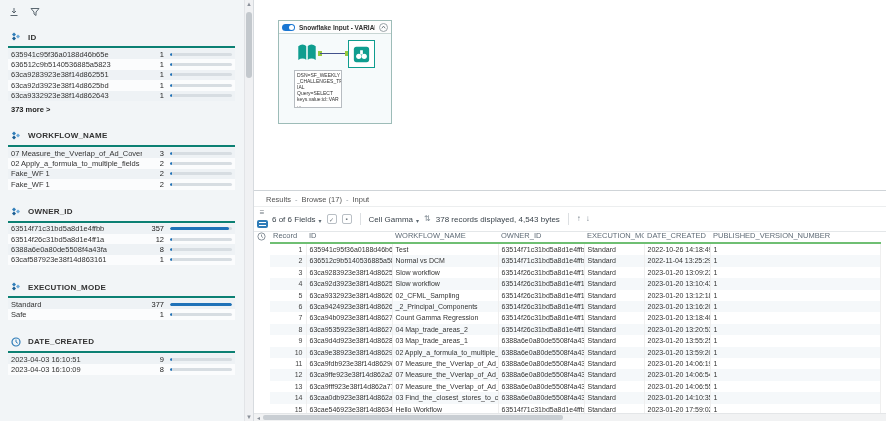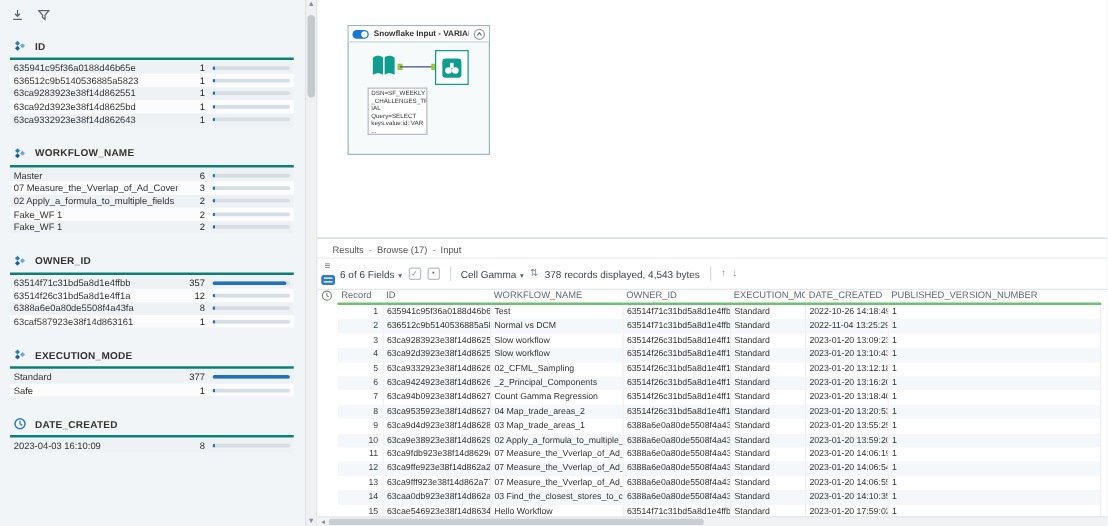--- a/index.html
+++ b/index.html
@@ -148,43 +148,37 @@
           </div>
 
           <div class="field-row">
             <span class="frow-value">63ca9332923e38f14d862643</span>
             <span class="frow-count">1</span>
             <span class="frow-bar">
               <i style="width: 3%;"></i>
             </span>
           </div>
         </div>
+      <div class="more-link">373 more &gt;</div>
     </div>
 
     <div class="field-card">
       <div class="field-head">
         <span>
             <svg width="10" height="10" viewBox="0 0 10 10">
               <path d="M3 0.5l2 2-2 2-2-2z" fill="#2e7cb8"></path>
               <path d="M7 2.5l2 2-2 2-2-2z" fill="#6aa7d8"></path>
               <path d="M3 4.5l2 2-2 2-2-2z" fill="#1b5e94"></path>
             </svg>
           </span>
         <span>WORKFLOW_NAME</span>
       </div>
       <div class="field-rule"></div>
       <div>
 
-          <div class="field-row">
-            <span class="frow-value">Master</span>
-            <span class="frow-count">6</span>
-            <span class="frow-bar">
-              <i style="width: 3%;"></i>
-            </span>
-          </div>
 
           <div class="field-row">
             <span class="frow-value">07 Measure_the_Vverlap_of_Ad_Coverage</span>
             <span class="frow-count">3</span>
             <span class="frow-bar">
               <i style="width: 3%;"></i>
             </span>
           </div>
 
           <div class="field-row">
@@ -301,20 +295,27 @@
             <svg width="10" height="10" viewBox="0 0 10 10">
               <circle cx="5" cy="5" r="4" fill="none" stroke="#2e7cb8" stroke-width="1.2"></circle>
               <path d="M5 2.6V5l1.8 1.3" stroke="#2e7cb8" stroke-width="1" fill="none"></path>
             </svg>
           </span>
         <span>DATE_CREATED</span>
       </div>
       <div class="field-rule"></div>
       <div>
 
+          <div class="field-row">
+            <span class="frow-value">2023-04-03 16:10:51</span>
+            <span class="frow-count">9</span>
+            <span class="frow-bar">
+              <i style="width: 3%;"></i>
+            </span>
+          </div>
 
           <div class="field-row">
             <span class="frow-value">2023-04-03 16:10:09</span>
             <span class="frow-count">8</span>
             <span class="frow-bar">
               <i style="width: 3%;"></i>
             </span>
           </div>
         </div>
 

